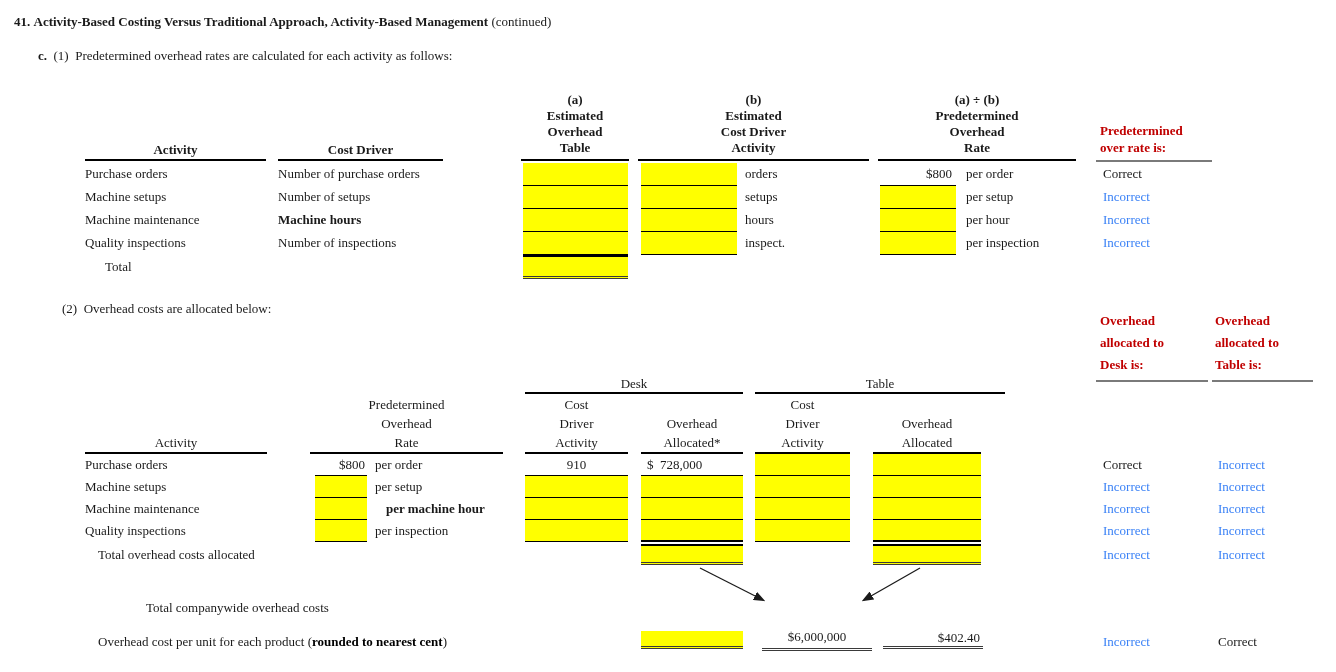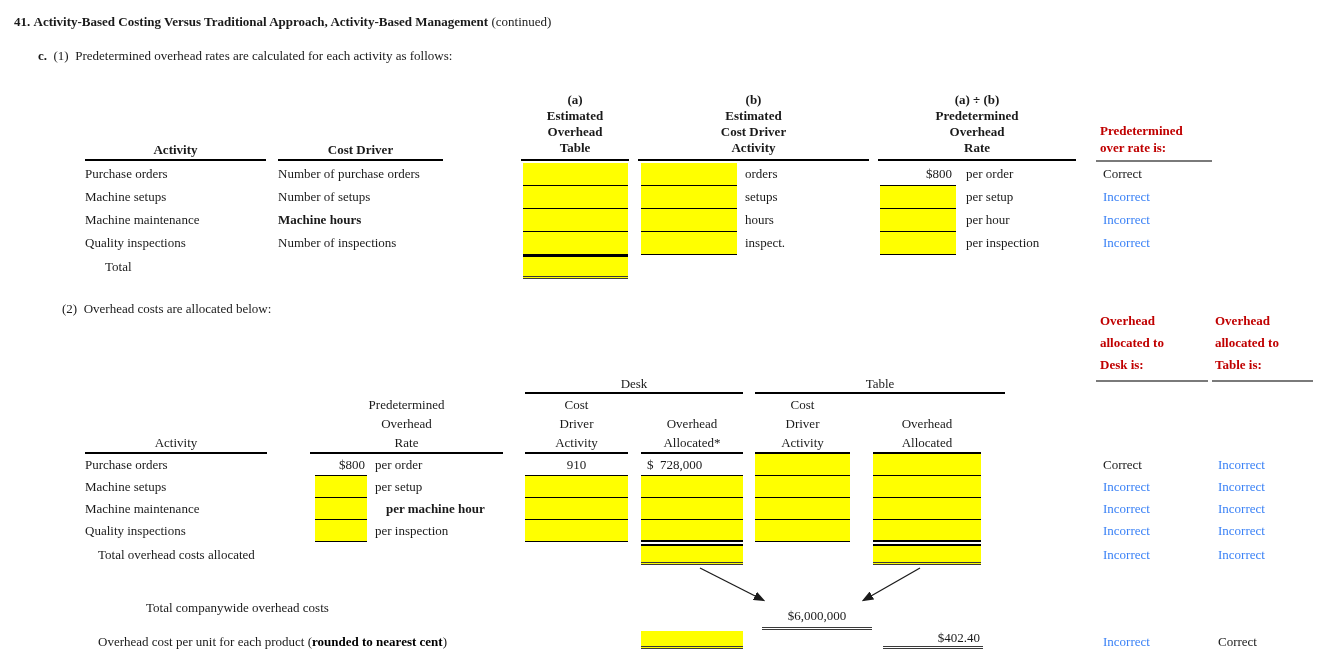--- a/index.html
+++ b/index.html
@@ -228,21 +228,21 @@
   <defs>
     <marker id="ah" markerWidth="9" markerHeight="7" refX="7" refY="3.5" orient="auto">
       <polygon points="0 0, 9 3.5, 0 7" fill="#1a1a1a"></polygon>
     </marker>
   </defs>
   <line x1="60" y1="4" x2="123" y2="36" stroke="#1a1a1a" stroke-width="1.3" marker-end="url(#ah)"></line>
   <line x1="280" y1="4" x2="224" y2="36" stroke="#1a1a1a" stroke-width="1.3" marker-end="url(#ah)"></line>
 </svg>
 
 <div class="lbl" style="left:98px;top:600px;margin-left:48px;">Total companywide overhead costs</div>
-<div class="abs ctr dblu" style="left:762px;top:608px;width:110px;height:19px;">$6,000,000</div>
+<div class="abs ctr dblu" style="left:762px;top:629px;width:110px;height:19px;">$6,000,000</div>
 
 <div class="lbl" style="left:98px;top:634px;">
   <span>Overhead cost per unit for each product (</span><span class="b red">rounded to nearest cent</span><span>)</span>
 </div>
 <div class="abs yel dblu" style="left:641px;top:631px;width:102px;height:18px;box-sizing:border-box;"></div>
 <div class="abs rt dblu" style="left:883px;top:630px;width:100px;height:19px;padding-right:3px;box-sizing:border-box;">$402.40</div>
 <div class="lbl bad" style="left:1103px;top:634px;">Incorrect</div>
 <div class="lbl ok" style="left:1218px;top:634px;">Correct</div>
 
 </body></html>

